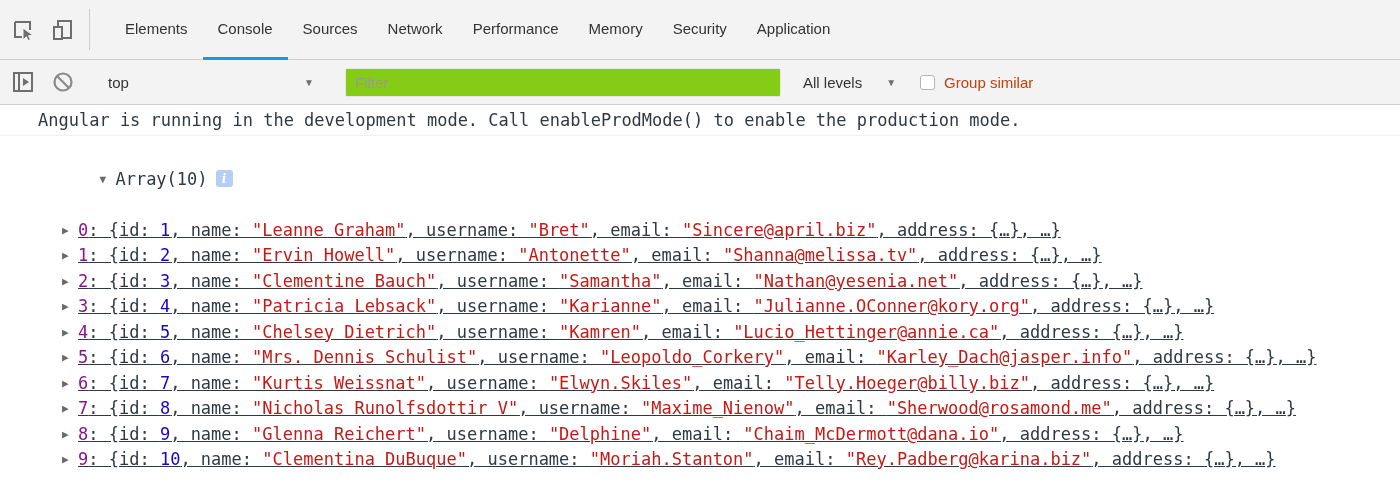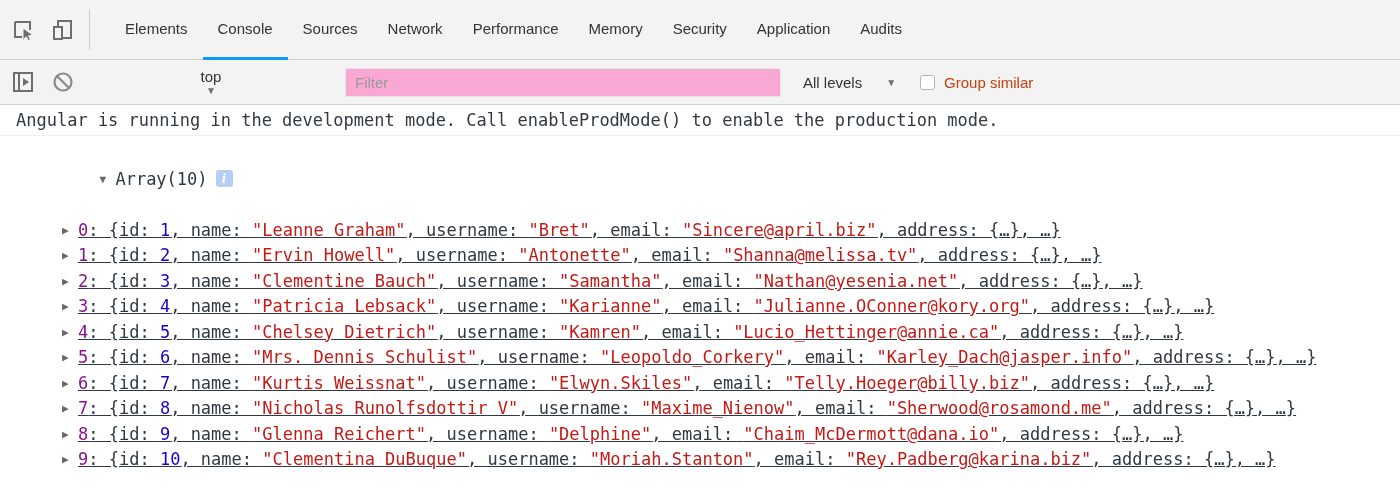--- a/index.html
+++ b/index.html
@@ -14,36 +14,36 @@
   .icon-btn:first-child { margin-left:8px; }
   .vdiv { width:1px; background:#ccc; margin:9px 6px; flex:0 0 auto; }
   .tabs { display:flex; align-items:stretch; margin-left:14px; }
   .tab { display:flex; align-items:center; padding:0 15px; font-size:15px; color:#333;
          cursor:pointer; border-bottom:3px solid transparent; margin-bottom:-1px; }
   .tab.active { border-bottom-color:#119af5; }
 
   .toolbar2 { height:45px; background:#f3f3f3; border-bottom:1px solid #d0d0d0;
               display:flex; align-items:center; }
   .context-select { width:228px; display:flex; align-items:center; justify-content:space-between;
-                    padding:0 10px 0 12px; font-size:15px; color:#333; cursor:pointer;flex-direction:column; }
+                    padding:0 10px 0 12px; font-size:15px; color:#333; cursor:pointer; }
   .dd-arrow { font-size:10px; color:#6e6e6e; }
-  .filter-input { width:436px; height:29px; background:#f9a8d4; border:1px solid #e6e6e6;
+  .filter-input { width:436px; height:29px; background:#84cc16; border:1px solid #e6e6e6;
                   border-radius:2px; margin-left:8px; padding:0 9px; font-size:15px;
                   color:#303942; font-family:"Liberation Sans",sans-serif; outline:none; }
   .filter-input::placeholder { color:#999; }
   .levels { display:flex; align-items:center; gap:24px; margin-left:22px;
             font-size:15px; color:#333; cursor:pointer; }
   .gs-check { width:15px; height:15px; border:1px solid #b5b5b5; border-radius:3px;
               background:#fff; margin-left:24px; cursor:pointer; flex:0 0 auto; }
   .gs-label { font-size:15px; color:#c2410c; margin-left:9px; }
 
   
   .console-area { background:#fff; font-family:"DejaVu Sans Mono", monospace;
                   font-size:17px; color:#303942; }
-  .log-row { padding:4px 0 4px 16px; border-bottom:1px solid #f0f0f0; line-height:22px; }
+  .log-row { padding:4px 0 4px 38px; border-bottom:1px solid #f0f0f0; line-height:22px; }
   .array-entry { padding:5px 0 3px 38px; border-bottom:1px solid #f0f0f0; }
   .crow { line-height:25.5px; white-space:pre; }
   .tri { display:inline-block; width:16px; font-size:11px; color:#696969;
          vertical-align:2px; cursor:pointer; }
   .arr-item { padding-left:24px;text-decoration:underline; }
   .len-row { padding-left:40px; }
   .idx { color:#881391; }
   .num { color:#1c00cf; }
   .str { color:#c41a16; }
   .dimkey { color:#b661bb; }
@@ -93,23 +93,20 @@
         <span>Performance</span>
       </div>
     <div class="tab">
         <span>Memory</span>
       </div>
     <div class="tab">
         <span>Security</span>
       </div>
     <div class="tab">
         <span>Application</span>
-      </div>
-    <div class="tab">
-        <span>Audits</span>
       </div>
   </div>
 </div>
 
 <div class="toolbar2">
   <div class="icon-btn">
     <span>
       <svg width="24" height="24" viewBox="0 0 24 24">
         <rect x="3" y="3" width="18" height="18" fill="none" stroke="#6e6e6e" stroke-width="2"></rect>
         <line x1="8" y1="3" x2="8" y2="21" stroke="#6e6e6e" stroke-width="2"></line>

